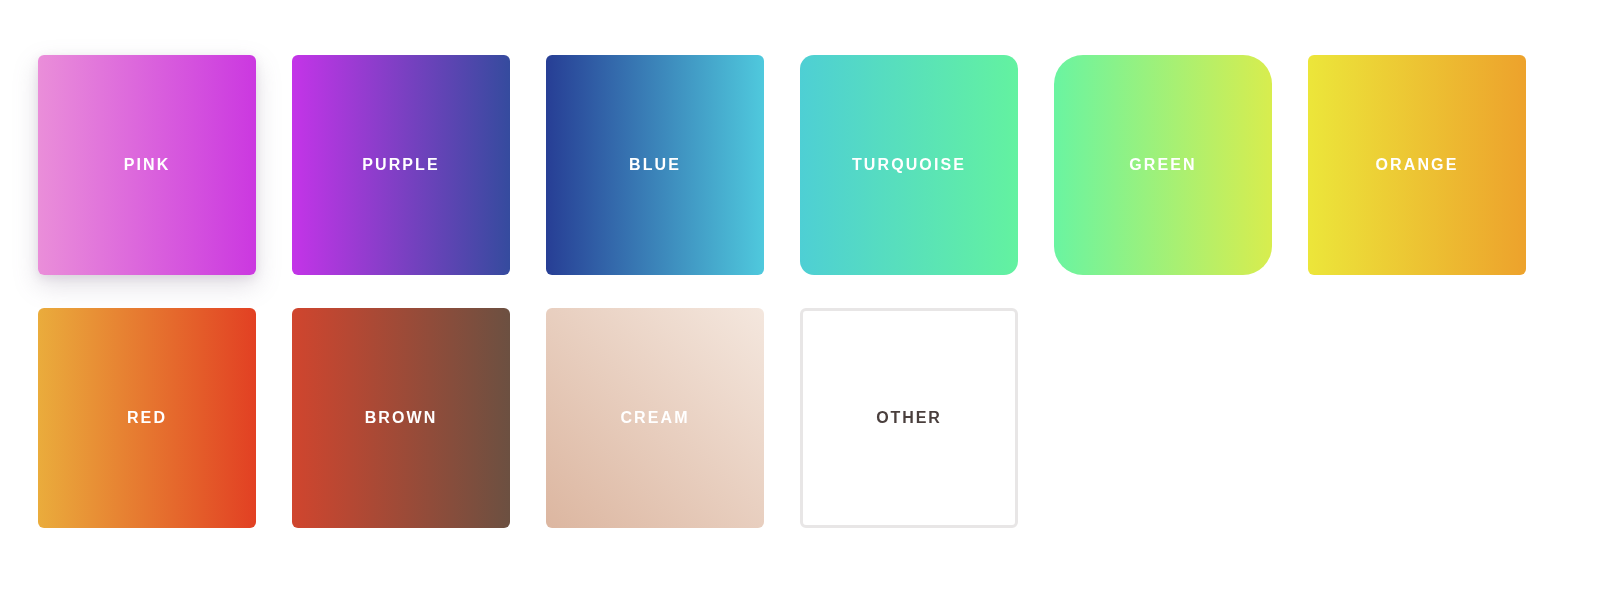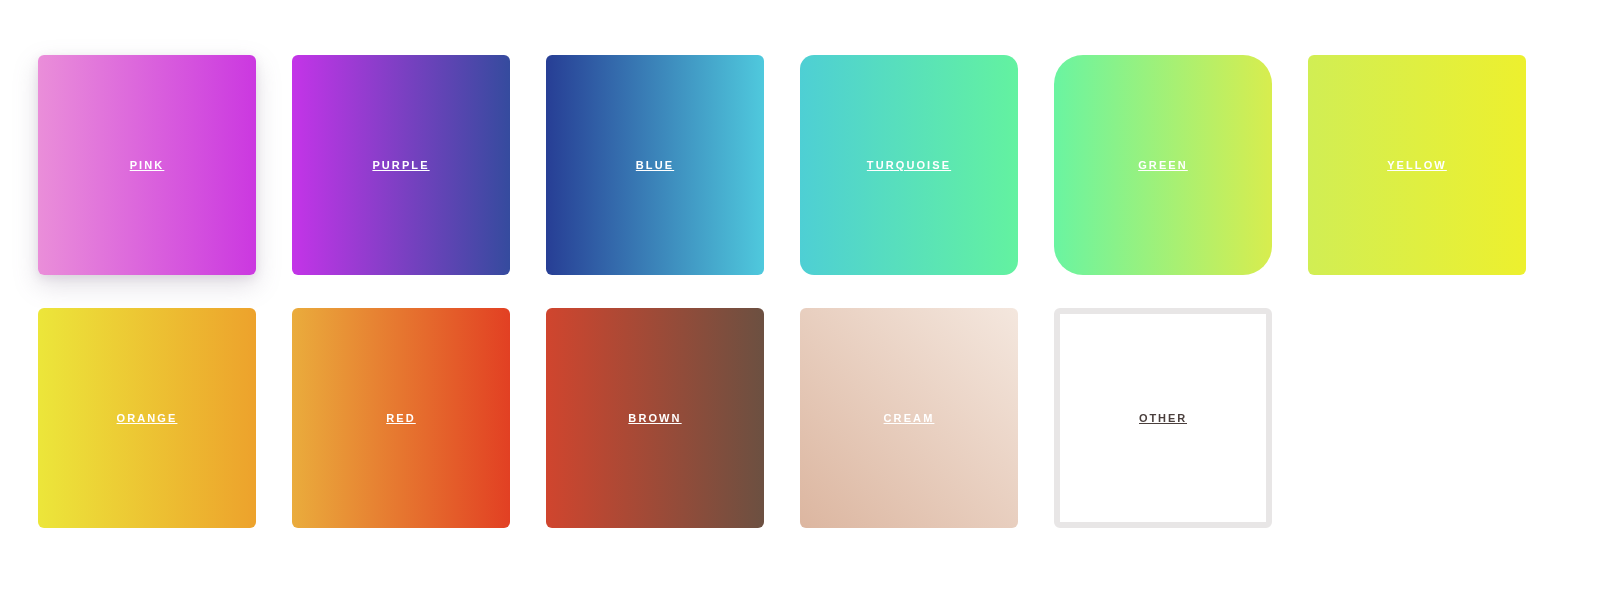--- a/index.html
+++ b/index.html
@@ -31,40 +31,39 @@
   .swatch {
     position: relative;
     border-radius: 6px;
     display: flex;
     align-items: center;
     justify-content: center;
     cursor: pointer;
   }
 
   .swatch-label {
-    font-size: 11px;
+    font-size: 16px;
     font-weight: 600;
     letter-spacing: 2.1px;
     text-transform: uppercase;
     color: #ffffff;
     user-select: none;
     white-space: nowrap;
-    text-decoration: underline;
   }
 
   
   .swatch.is-selected {
     box-shadow: 0 10px 26px rgba(120, 100, 130, 0.22),
                 0 3px 10px rgba(120, 100, 130, 0.13);
   }
 
   
   .swatch.is-plain {
     background: #ffffff;
-    border: 6px solid #84cc16;
+    border: 3px solid #84cc16;
   }
   .swatch.is-plain .swatch-label {
     color: #4a3f3d;
     font-weight: 600;
     letter-spacing: 1.9px;
   }
 </style>
 </head>
 <body>
 
@@ -77,23 +76,20 @@
     </div>
     <div class="swatch" style="background: linear-gradient(90deg, rgb(39, 62, 149) 0%, rgb(79, 201, 221) 100%);">
       <span class="swatch-label" style="color: rgb(255, 255, 255);">BLUE</span>
     </div>
     <div class="swatch" style="background: linear-gradient(90deg, rgb(78, 207, 212) 0%, rgb(99, 242, 160) 100%); border-radius: 14px;">
       <span class="swatch-label" style="color: rgb(255, 255, 255);">TURQUOISE</span>
     </div>
     <div class="swatch" style="background: linear-gradient(90deg, rgb(106, 244, 161) 0%, rgb(216, 237, 78) 100%); border-radius: 29px;">
       <span class="swatch-label" style="color: rgb(255, 255, 255);">GREEN</span>
     </div>
-    <div class="swatch" style="background: linear-gradient(90deg, rgb(209, 238, 84) 0%, rgb(237, 240, 46) 100%);">
-      <span class="swatch-label" style="color: rgb(255, 255, 255);">YELLOW</span>
-    </div>
     <div class="swatch" style="background: linear-gradient(90deg, rgb(236, 230, 58) 0%, rgb(237, 162, 44) 100%);">
       <span class="swatch-label" style="color: rgb(255, 255, 255);">ORANGE</span>
     </div>
     <div class="swatch" style="background: linear-gradient(90deg, rgb(234, 172, 60) 0%, rgb(226, 64, 35) 100%); align-items: center;">
       <span class="swatch-label" style="color: rgb(255, 255, 255);">RED</span>
     </div>
     <div class="swatch" style="background: linear-gradient(90deg, rgb(208, 69, 46) 0%, rgb(108, 80, 65) 100%);">
       <span class="swatch-label" style="color: rgb(255, 255, 255);">BROWN</span>
     </div>
     <div class="swatch" style="background: linear-gradient(45deg, rgb(220, 182, 160) 0%, rgb(244, 231, 222) 100%);">

